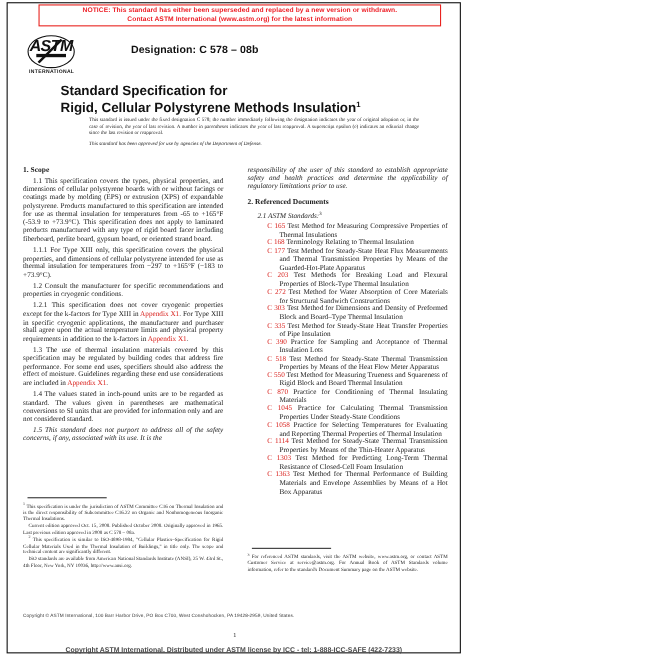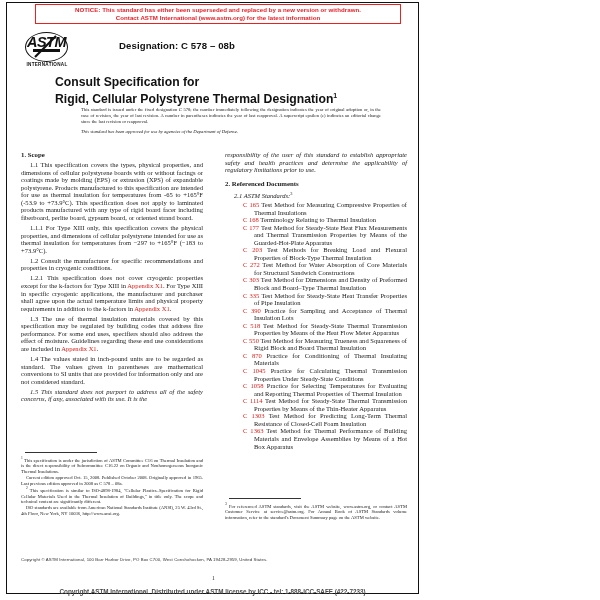--- a/index.html
+++ b/index.html
@@ -298,22 +298,22 @@
             <line x1="26" y1="1" x2="5" y2="22" stroke="#111" stroke-width="2.2"></line>
           </svg>
         </div>
         <div class="bar"></div>
         <div class="sub">INTERNATIONAL</div>
       </div>
       <div class="desig-text">Designation: C 578 – 08b</div>
     </div>
 
     <div class="title-block">
-      <div class="tline">Consult Specification for</div>
-      <div class="tline"><span>Rigid, Cellular Polystyrene Thermal Designation</span><sup>1</sup></div>
+      <div class="tline">Standard Specification for</div>
+      <div class="tline"><span>Rigid, Cellular Polystyrene Methods Insulation</span><sup>1</sup></div>
     </div>
 
     <div class="issue-note">This standard is issued under the fixed designation C 578; the number immediately following the designation indicates the year of original adoption or, in the case of revision, the year of last revision. A number in parentheses indicates the year of last reapproval. A superscript epsilon (e) indicates an editorial change since the last revision or reapproval.</div>
     <div class="dod-note">This standard has been approved for use by agencies of the Department of Defense.</div>
 
     <div class="col col-left">
       <div class="sec-head">1. Scope</div>
       <p class="para"><span>1.1 This specification covers the types, physical properties, and dimensions of cellular polystyrene boards with or without facings or coatings made by molding (EPS) or extrusion (XPS) of expandable polystyrene. Products manufactured to this specification are intended for use as thermal insulation for temperatures from -65 to +165°F (-53.9 to +73.9°C). This specification does not apply to laminated products manufactured with any type of rigid board facer including fiberboard, perlite board, gypsum board, or oriented strand board.</span></p>
       <p class="para gap">1.1.1 For Type XIII only, this specification covers the physical properties, and dimensions of cellular polystyrene intended for use as thermal insulation for temperatures from −297 to +165°F (−183 to +73.9°C).</p>
       <p class="para gap">1.2 Consult the manufacturer for specific recommendations and properties in cryogenic conditions.</p>

